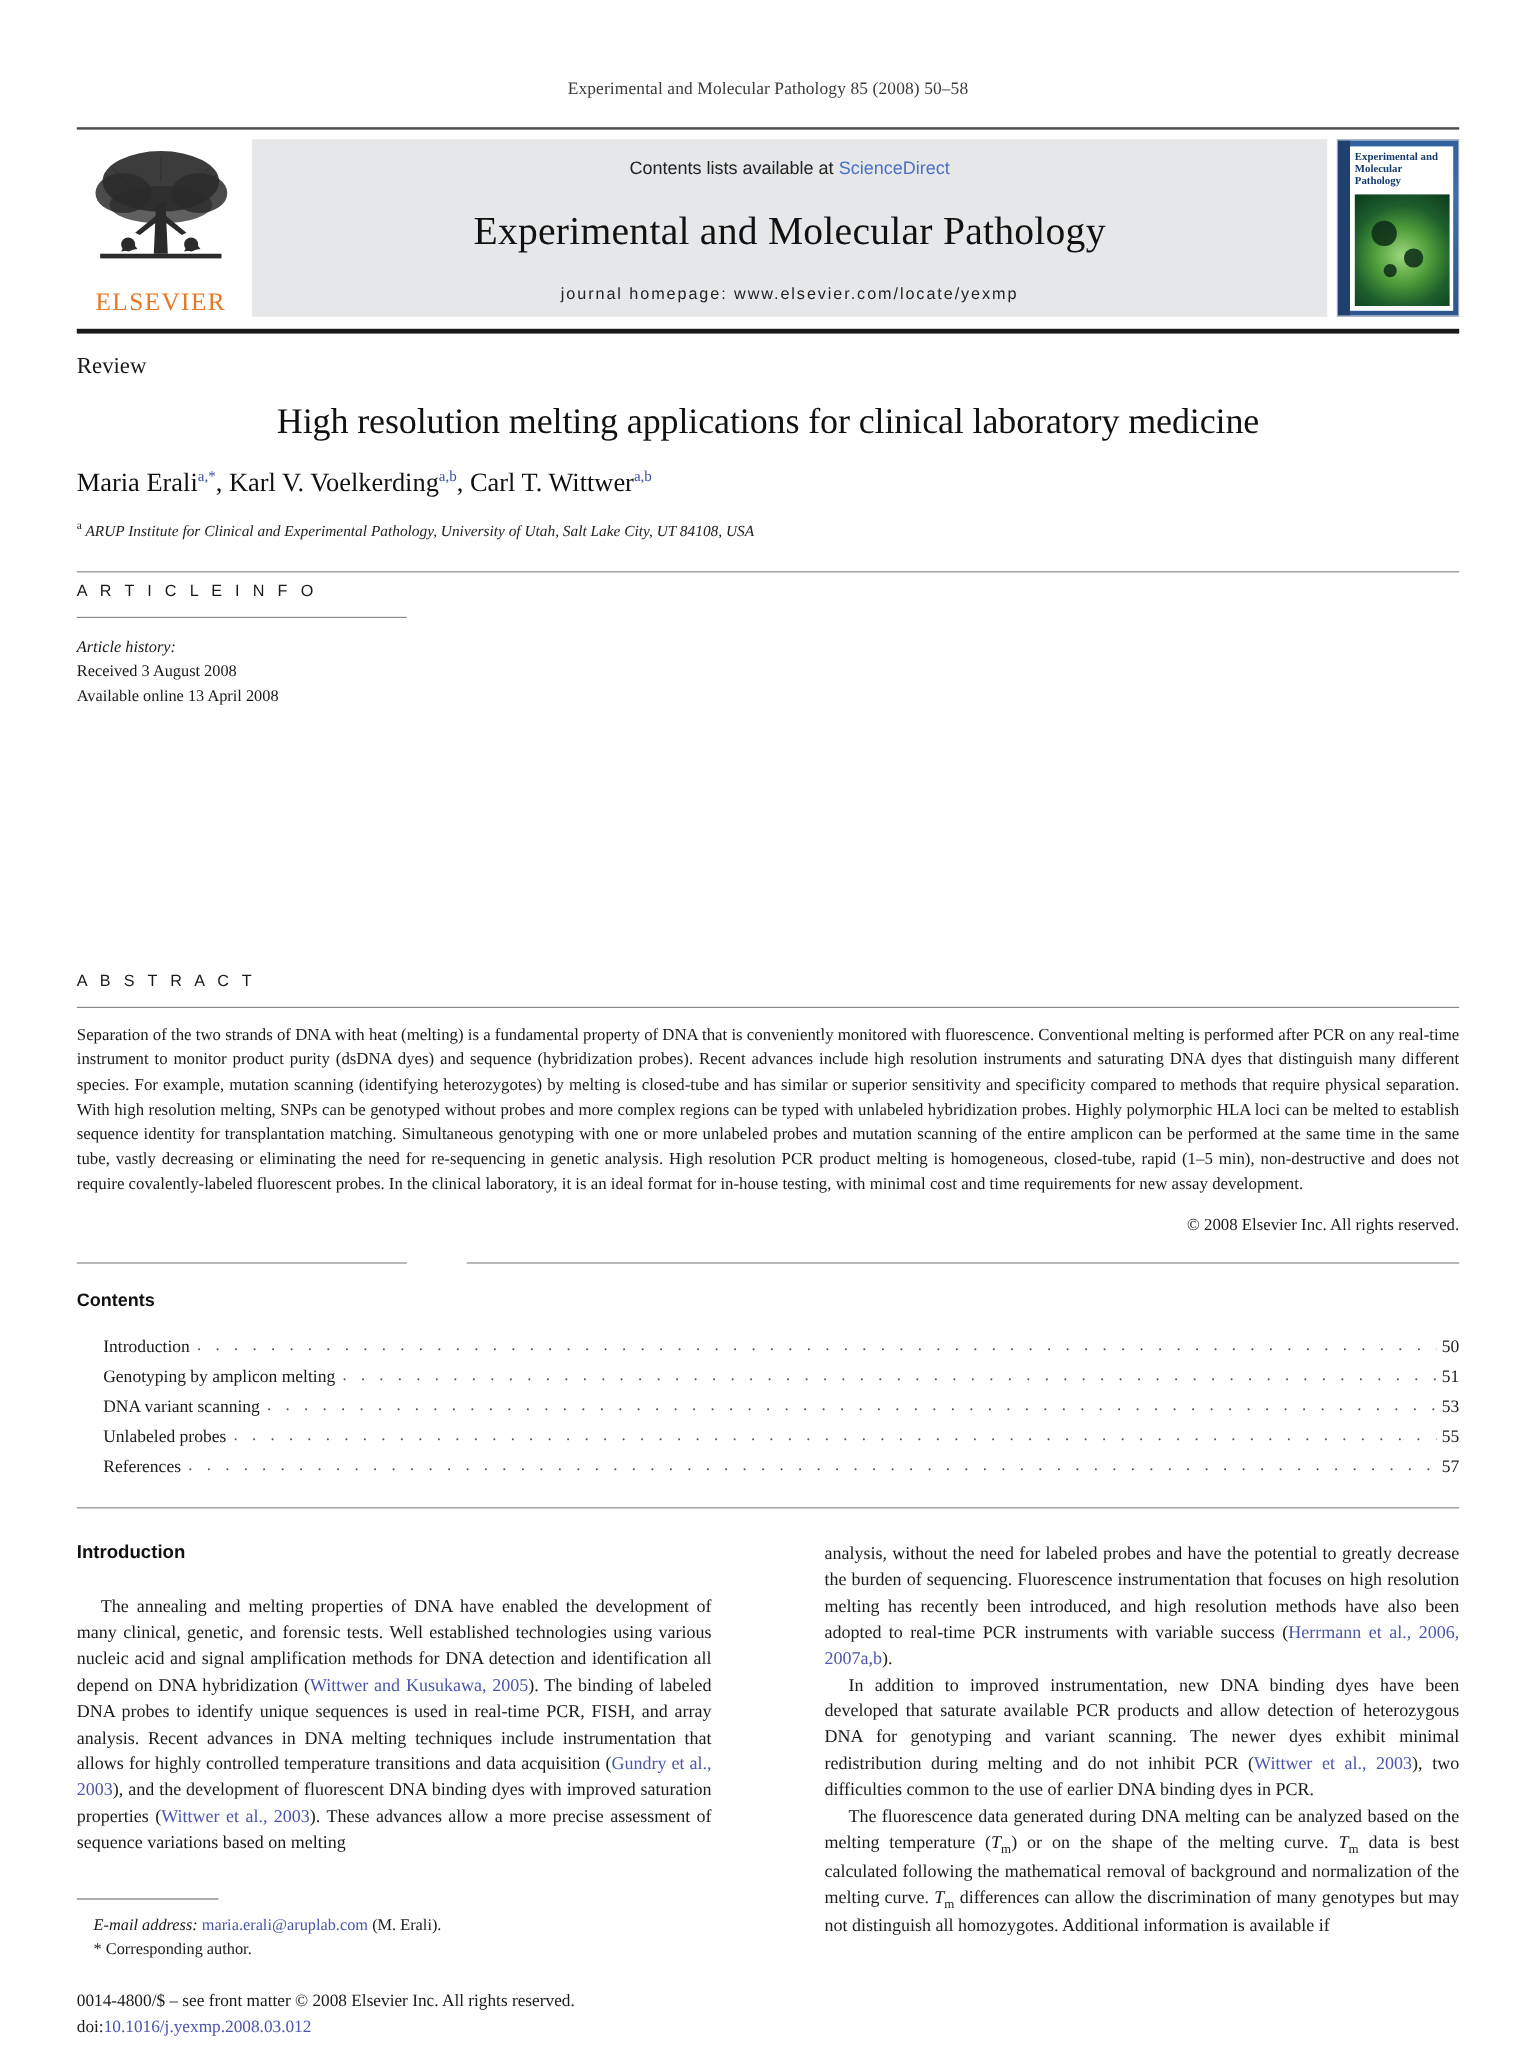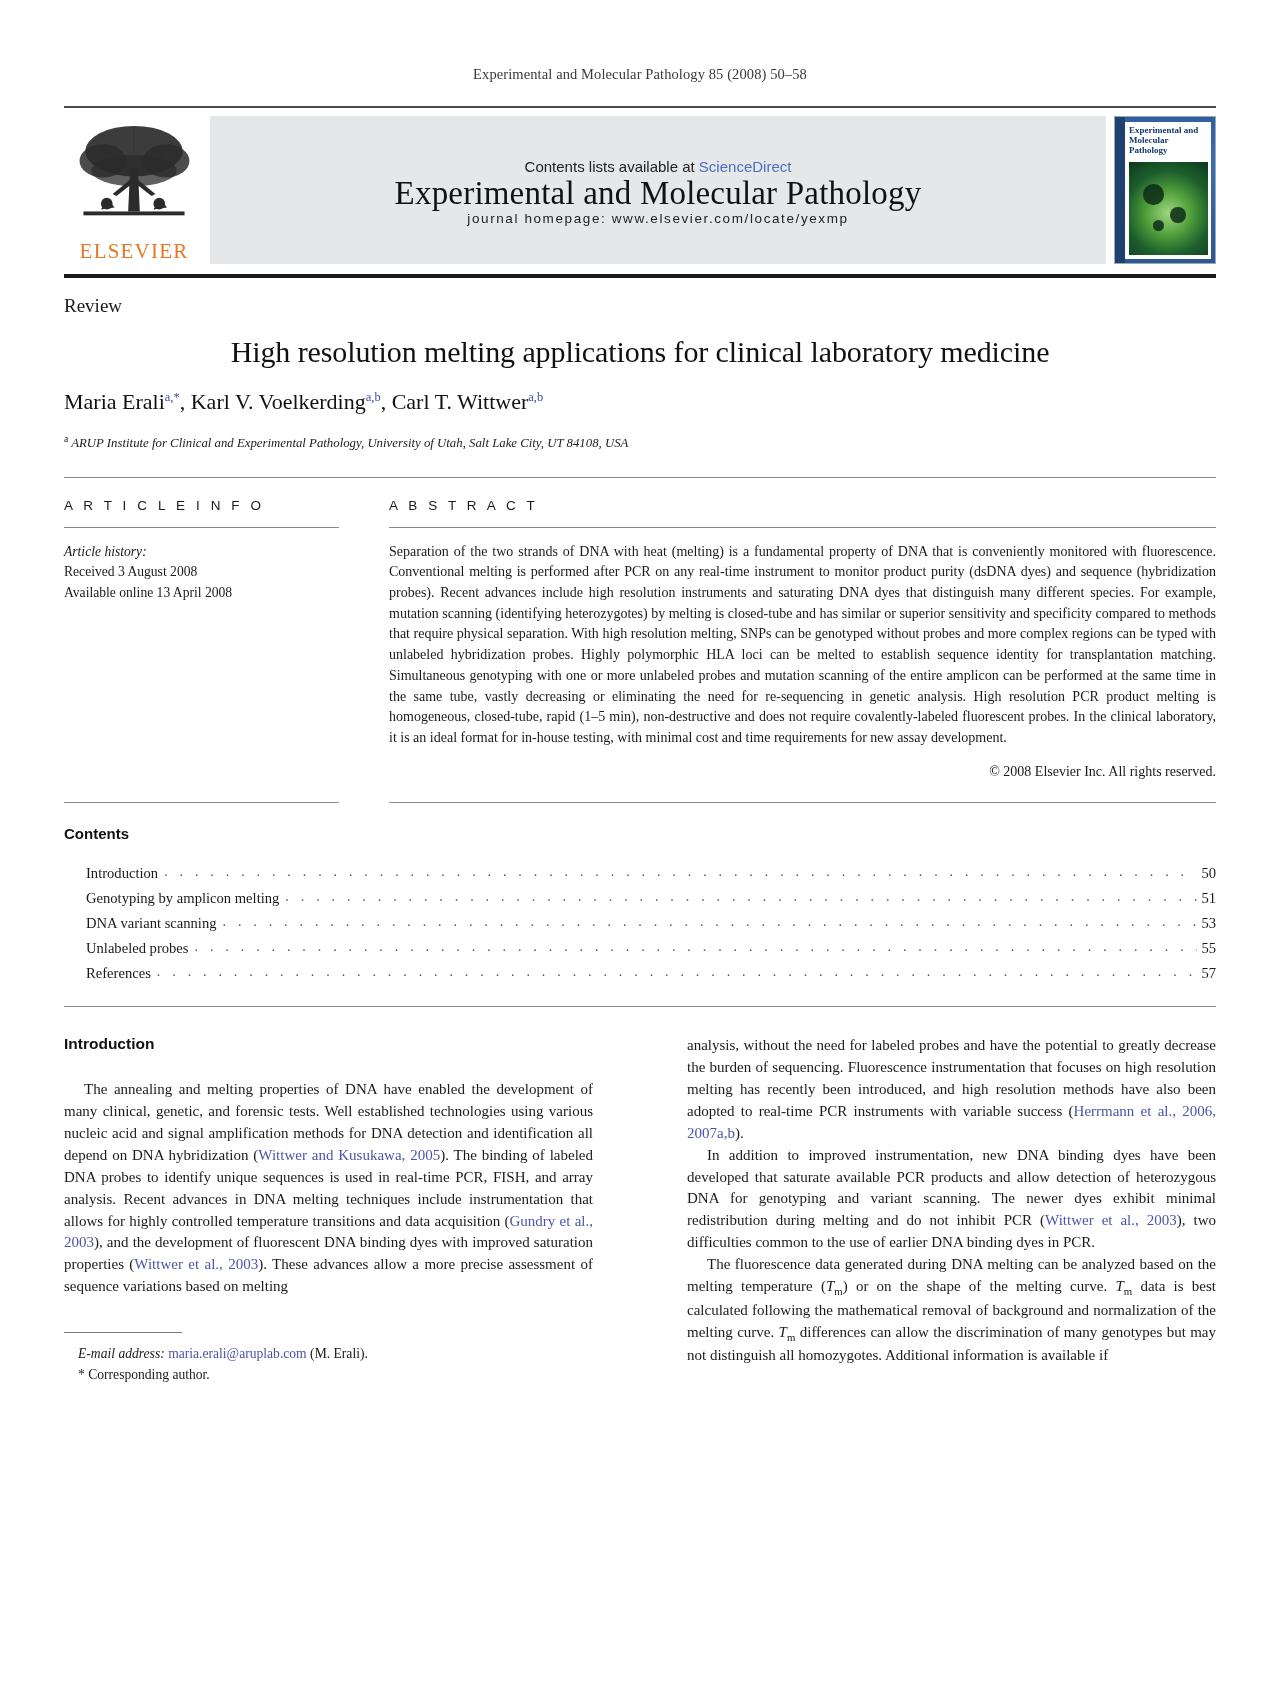--- a/index.html
+++ b/index.html
@@ -60,21 +60,21 @@
     color: #E77726;
     font-weight: 400;
     margin-top: 12px;
   }
   .masthead-center {
     flex: 1 1 auto;
     background: #e6e7e8;
     display: flex;
     flex-direction: column;
     align-items: center;
-    justify-content: center;
+    justify-content: space-between;
     padding: 16px 0 12px 0;
     margin-left: 6px;
   }
   .contents-line {
     font-family: "Liberation Sans", sans-serif;
     font-size: 15px;
     color: #222;
   }
   .contents-line .sd-link { color: #4a6fc4; }
   .journal-title {
@@ -168,21 +168,22 @@
   }
   .affils sup { font-style: normal; font-size: 9.5px; }
 
   
   .info-rule {
     border-top: 1px solid #8a8a8a;
     margin-top: 22px;
   }
   .info-abstract {
     display: flex;
-    margin-top: 20px;
+    margin-top: 8px;
+    flex-direction: column;
   }
   .col-info { width: 275px; flex: 0 0 275px; }
   .col-gap  { width: 50px; flex: 0 0 50px; }
   .col-abs  { flex: 1 1 auto; }
   .sec-head {
     font-family: "Liberation Sans", sans-serif;
     font-size: 13.5px;
     letter-spacing: 3.6px;
     color: #1a1a1a;
   }
@@ -442,20 +443,24 @@
     <div class="bcol">
       <div class="body-head">Introduction</div>
       <p class="body-p first"><span>The annealing and melting properties of DNA have enabled the development of many clinical, genetic, and forensic tests. Well established technologies using various nucleic acid and signal amplification methods for DNA detection and identification all depend on DNA hybridization (</span><span class="cite">Wittwer and Kusukawa, 2005</span><span>). The binding of labeled DNA probes to identify unique sequences is used in real-time PCR, FISH, and array analysis. Recent advances in DNA melting techniques include instrumentation that allows for highly controlled temperature transitions and data acquisition (</span><span class="cite">Gundry et al., 2003</span><span>), and the development of fluorescent DNA binding dyes with improved saturation properties (</span><span class="cite">Wittwer et al., 2003</span><span>). These advances allow a more precise assessment of sequence variations based on melting</span></p>
 
       <div class="footnote-wrap">
         <div class="footnote-rule"></div>
         <div class="footnote">
           <div><span class="em-it">E-mail address:</span> <span class="mail">maria.erali@aruplab.com</span> <span>(M. Erali).</span></div>
           <div>* Corresponding author.</div>
         </div>
+        <div class="frontmatter">
+          <div>0014-4800/$ – see front matter © 2008 Elsevier Inc. All rights reserved.</div>
+          <div><span>doi:</span><span class="doi-link">10.1016/j.yexmp.2008.03.012</span></div>
+        </div>
       </div>
     </div>
 
     <div class="bgap"></div>
 
     <div class="bcol">
       <p class="body-p" style="text-indent:0"><span>analysis, without the need for labeled probes and have the potential to greatly decrease the burden of sequencing. Fluorescence instrumentation that focuses on high resolution melting has recently been introduced, and high resolution methods have also been adopted to real-time PCR instruments with variable success (</span><span class="cite">Herrmann et al., 2006, 2007a,b</span><span>).</span></p>
       <p class="body-p"><span>In addition to improved instrumentation, new DNA binding dyes have been developed that saturate available PCR products and allow detection of heterozygous DNA for genotyping and variant scanning. The newer dyes exhibit minimal redistribution during melting and do not inhibit PCR (</span><span class="cite">Wittwer et al., 2003</span><span>), two difficulties common to the use of earlier DNA binding dyes in PCR.</span></p>
       <p class="body-p"><span>The fluorescence data generated during DNA melting can be analyzed based on the melting temperature (</span><i>T</i><span class="sub">m</span><span>) or on the shape of the melting curve. </span><i>T</i><span class="sub">m</span><span> data is best calculated following the mathematical removal of background and normalization of the melting curve. </span><i>T</i><span class="sub">m</span><span> differences can allow the discrimination of many genotypes but may not distinguish all homozygotes. Additional information is available if</span></p>
     </div>

